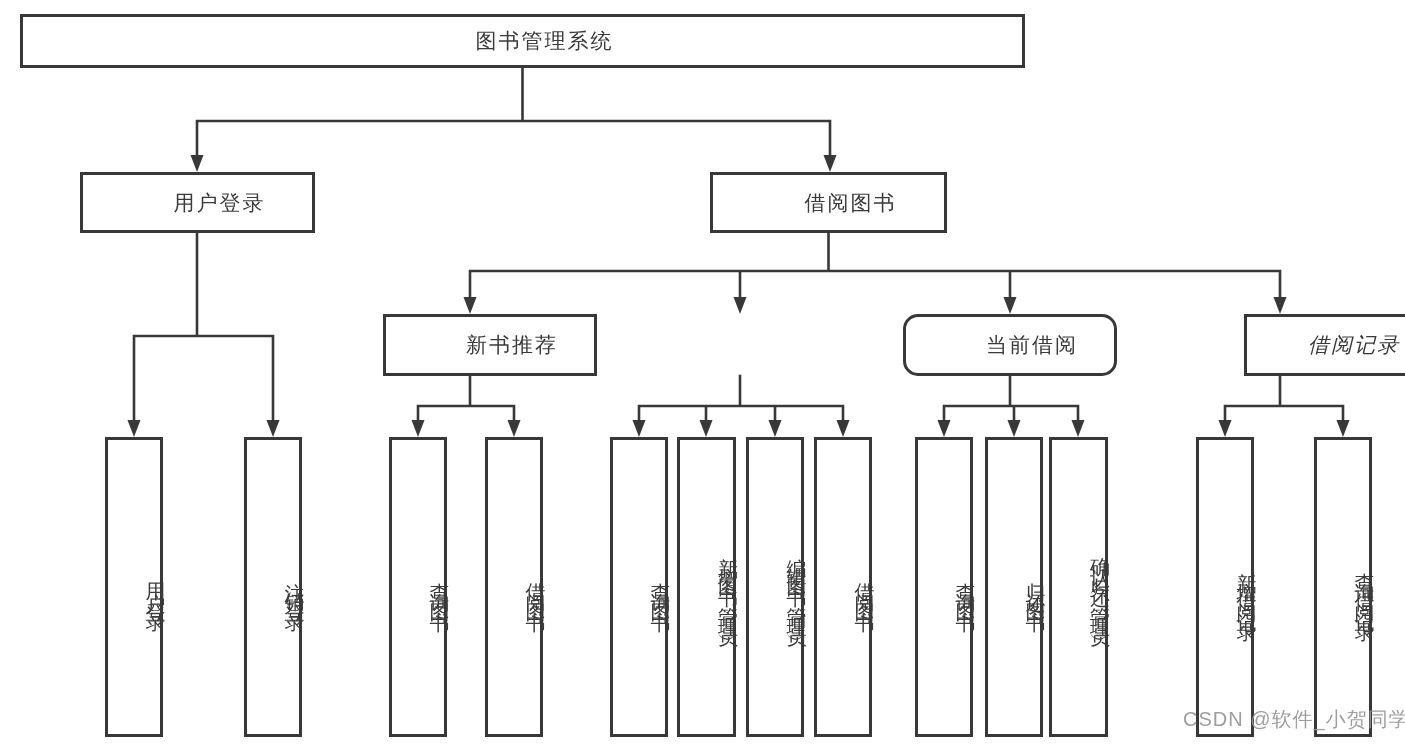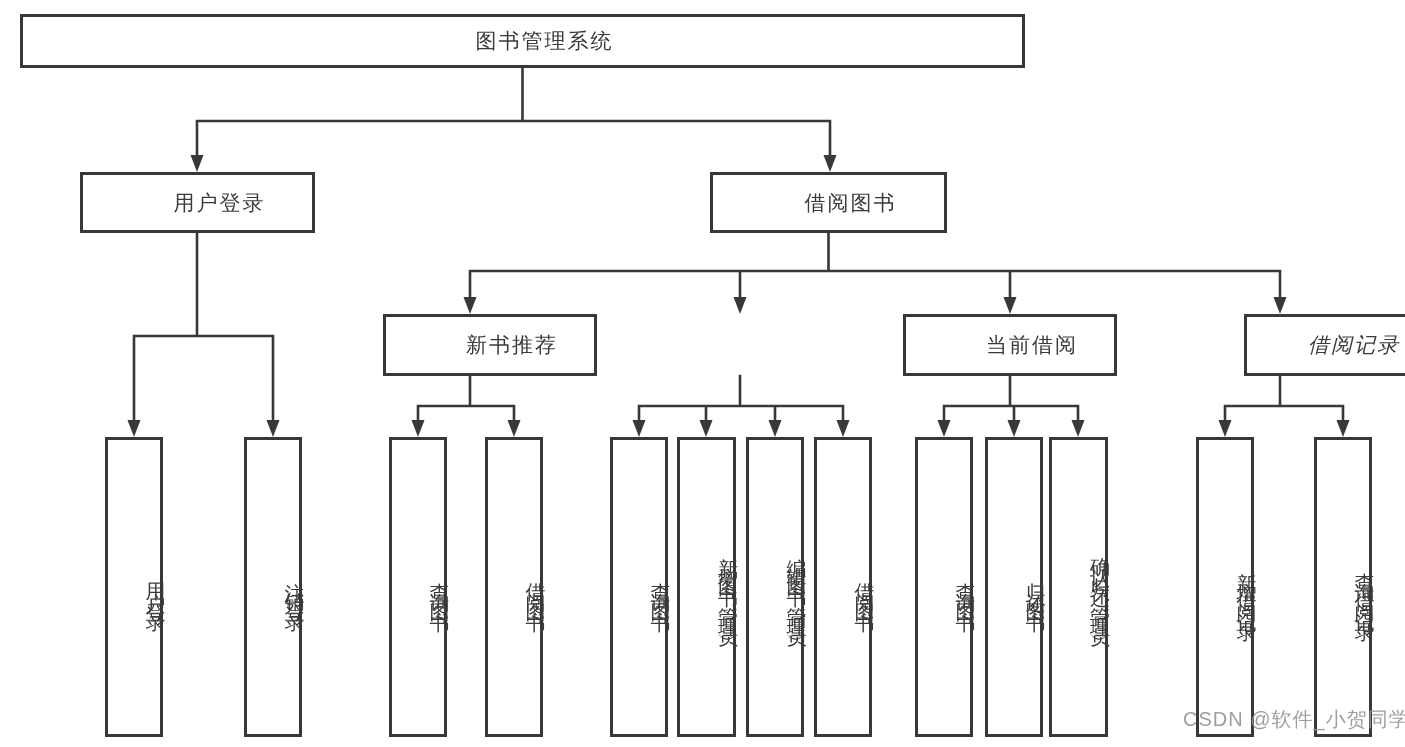--- a/index.html
+++ b/index.html
@@ -103,21 +103,21 @@
       <polygon points="1336.5,420 1349.5,420 1343,437"></polygon>
     </g>
   </svg>
 
   <div class="node h" style="left:20px; top:14px; width:1005px; height:54px;">图书管理系统</div>
 
   <div class="node h" style="left:80px; top:172px; width:235px; height:61px;">用户登录</div>
   <div class="node h" style="left:710px; top:172px; width:237px; height:61px;">借阅图书</div>
 
   <div class="node h" style="left:363px; top:314px; width:214px; height:62px;margin-left:20px;">新书推荐</div>
-  <div class="node h" style="left:903px; top:314px; width:214px; height:62px;">当前借阅</div>
+  <div class="node h" style="left:903px; top:314px; width:214px; height:62px;border-radius:15px;">当前借阅</div>
   <div class="node h" style="left:1244px; top:314px; width:176px; height:62px;font-style:italic;">借阅记录</div>
 
   <div class="node v" style="left:105px; top:437px; width:58px; height:300px;">
     <span class="vtext">用户登录</span>
   </div>
   <div class="node v" style="left:244px; top:437px; width:58px; height:300px;">
     <span class="vtext">注销登录</span>
   </div>
 
   <div class="node v" style="left:389px; top:437px; width:58px; height:300px;">

